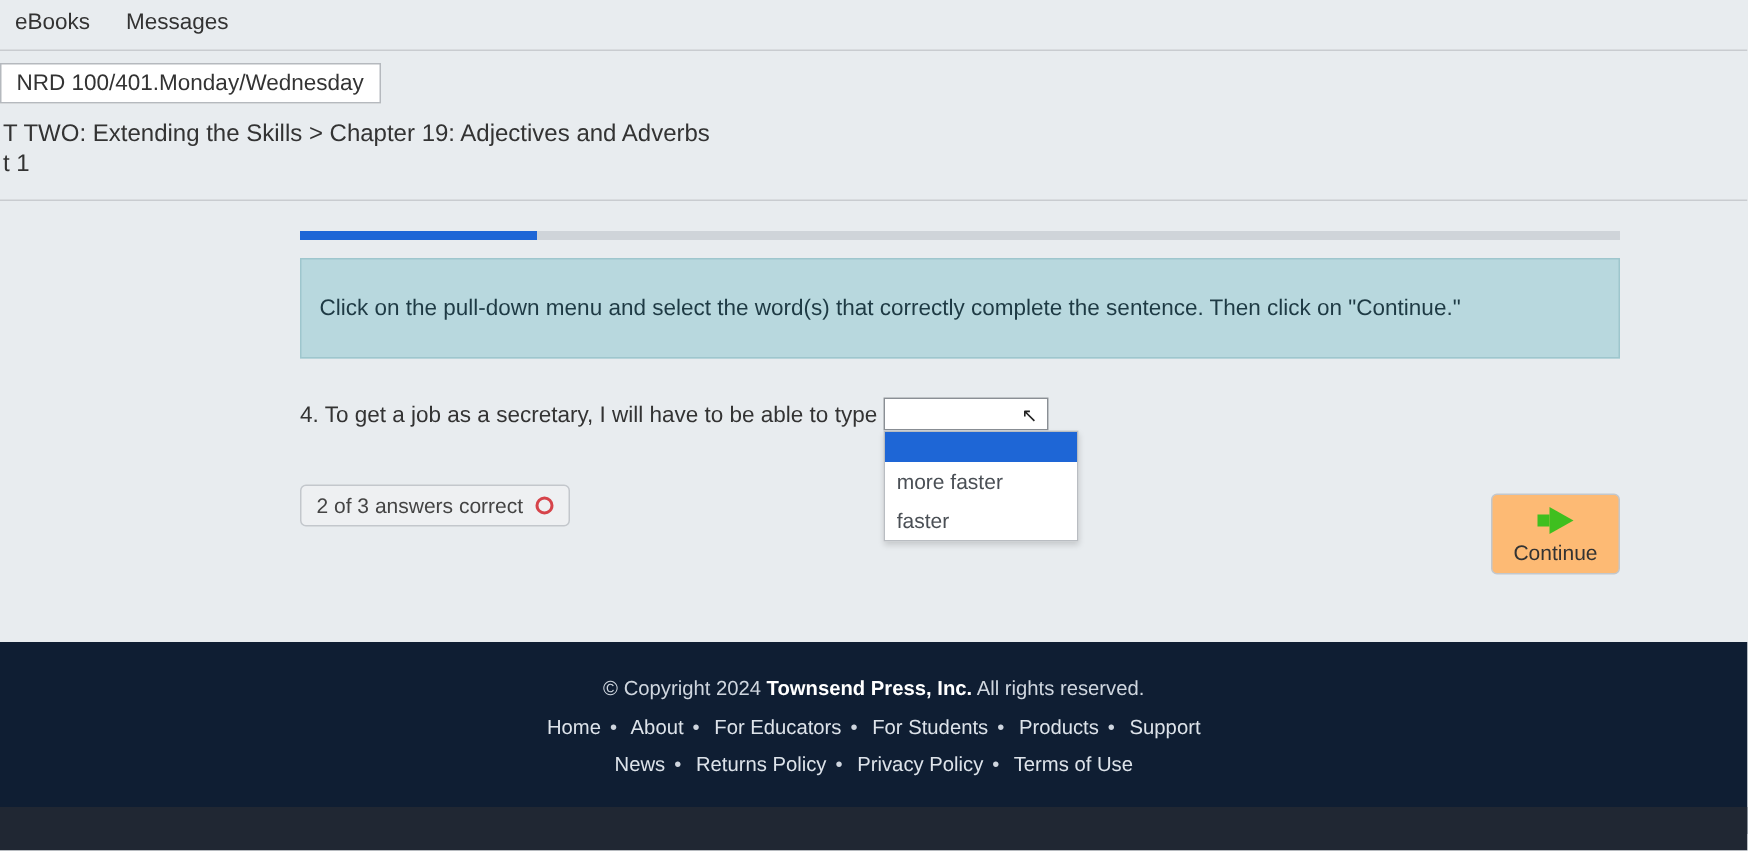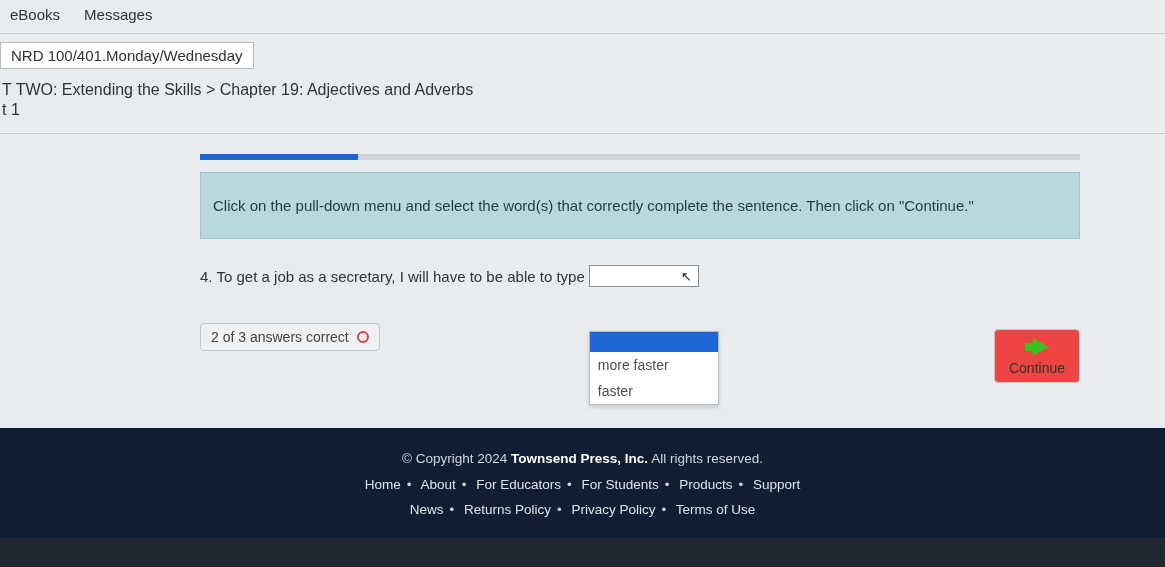--- a/index.html
+++ b/index.html
@@ -96,21 +96,20 @@
   }
   .dropdown {
     position: absolute;
     top: 22px;
     left: 0;
     width: 130px;
     background: #fff;
     border: 1px solid #b9bdc2;
     box-shadow: 0 2px 4px rgba(0,0,0,0.15);
     z-index: 10;
-    margin-top: 44px;
   }
   .dropdown .opt {
     padding: 5px 8px;
     font-size: 14px;
     color: #4a4f55;
     cursor: pointer;
   }
   .dropdown .opt.highlight {
     background: #1e66d6;
     color: #fff;
@@ -139,21 +138,21 @@
   .score-pill .dot {
     width: 12px; height: 12px;
     border: 2px solid #d6434a;
     border-radius: 50%;
   }
   .continue-btn {
     display: flex;
     flex-direction: column;
     align-items: center;
     gap: 4px;
-    background: #ef4444;
+    background: #fdba74;
     border: 1px solid #c3c7cc;
     border-radius: 4px;
     padding: 8px 14px 6px 14px;
     cursor: pointer;
     font-size: 14px;
     color: #333;
     position: relative;
     top: 6px;
   }
   .arrow-right {

